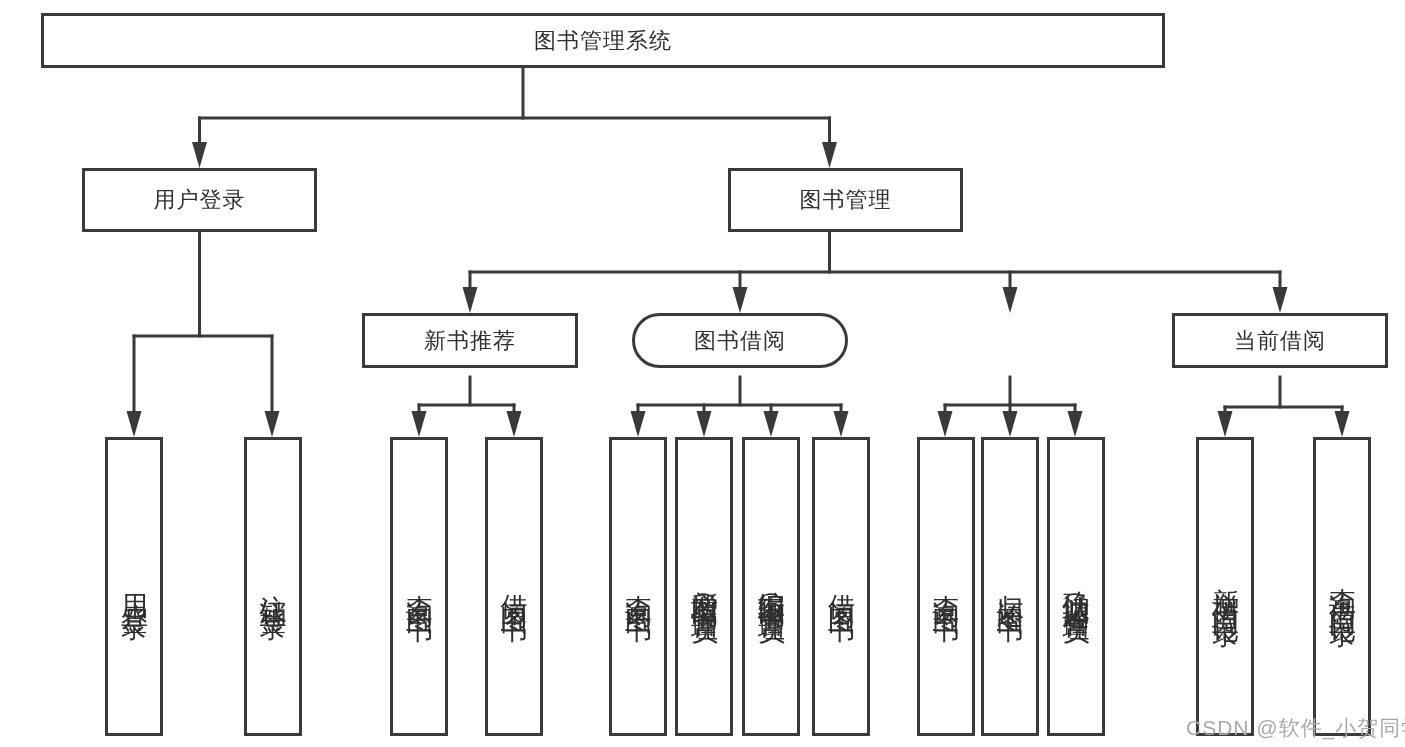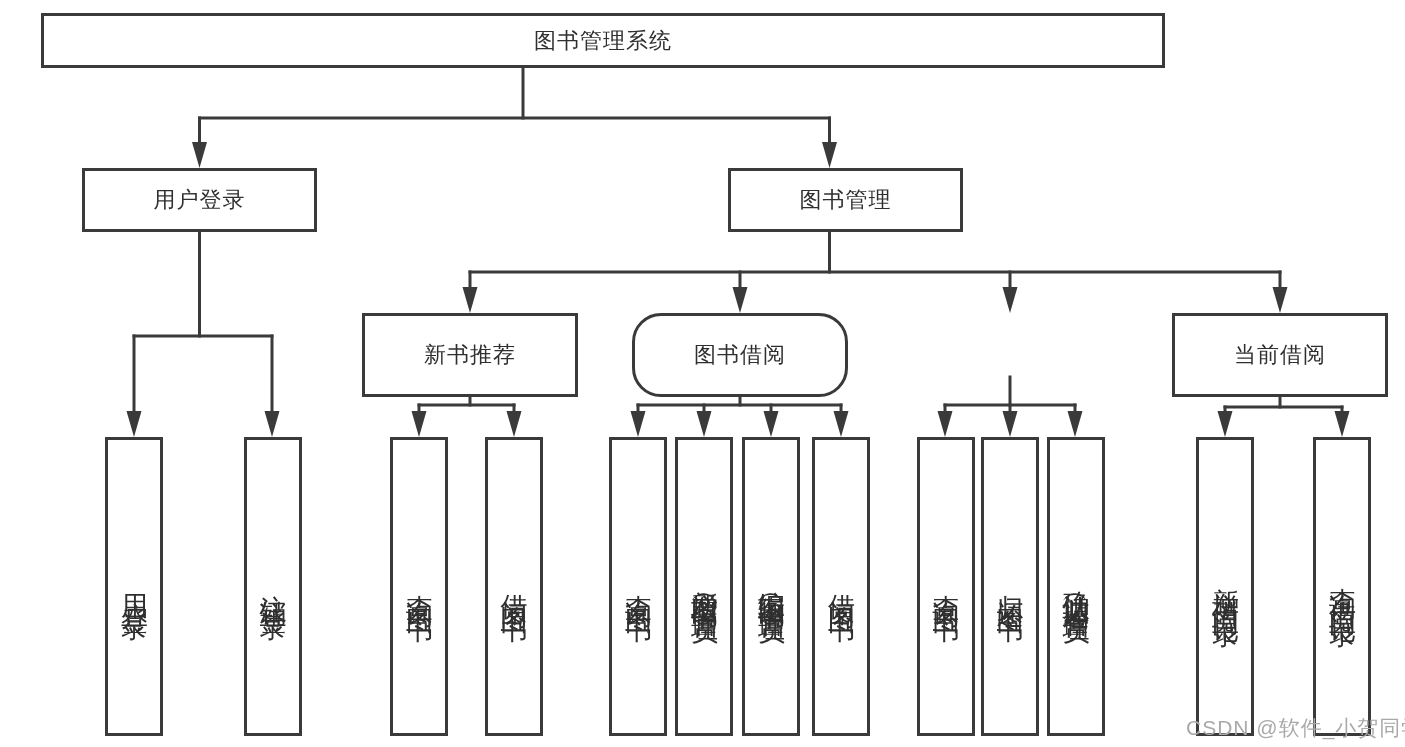--- a/index.html
+++ b/index.html
@@ -28,21 +28,21 @@
   }
   .h-label {
     font-size: 22px;
     letter-spacing: 1px;
     white-space: nowrap;
   }
   .box.root   { left: 21px;  top: 13px;  width: 1124px; height: 55px; margin-left: 20px; }
   .box.lv2    { top: 168px; width: 235px; height: 64px; }
   .box.lv2.a  { left: 82px; }
   .box.lv2.b  { left: 728px; }
-  .box.lv3    { top: 313px; width: 216px; height: 84px; }
+  .box.lv3    { top: 313px; width: 216px; height: 55px; }
   .box.lv3.a  { left: 362px; }
   .box.lv3.b  { left: 632px; border-radius: 29px; }
   .box.lv3.c  { left: 902px; }
   .box.lv3.d  { left: 1172px; }
   .box.leaf   { top: 437px; width: 58px; height: 299px; }
   .v-text {
     writing-mode: vertical-rl;
     text-orientation: mixed;
     font-size: 27px;
     letter-spacing: 7px;

